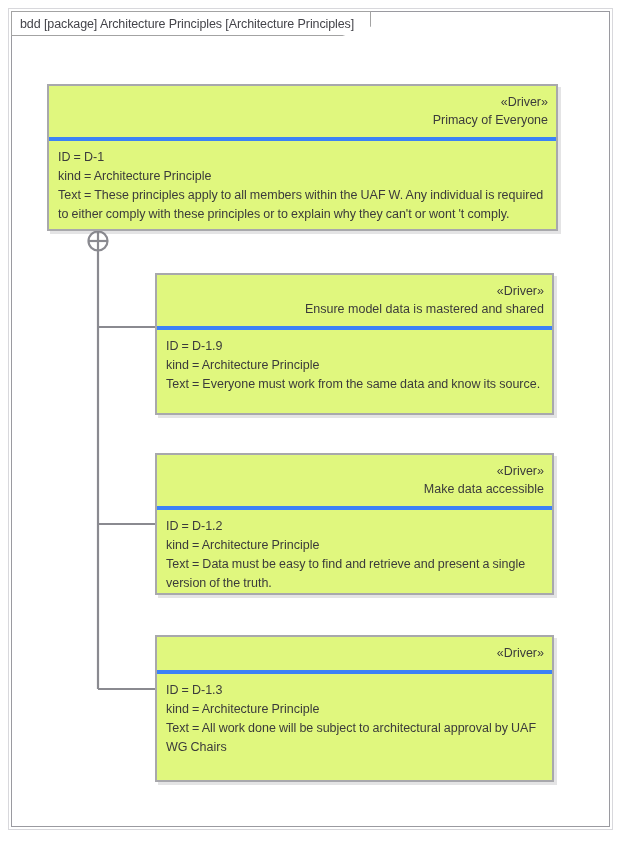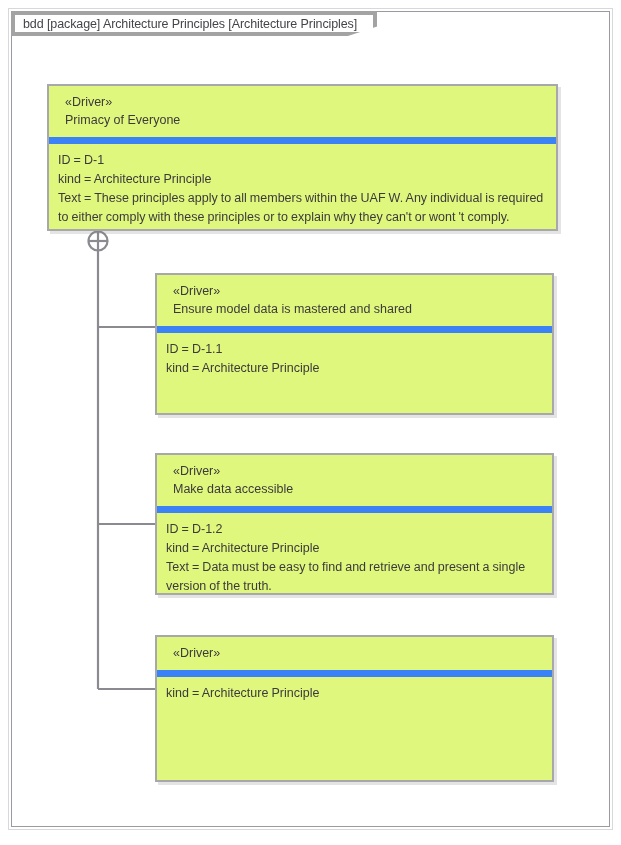--- a/index.html
+++ b/index.html
@@ -44,21 +44,21 @@
   
   .frame-tab {
     position: absolute;
     left: 11px;
     top: 11px;
     height: 25px;
     padding: 0 16px 0 8px;
     display: flex;
     align-items: center;
     background: #ffffff;
-    border: 4px solid #a3a3a3;
+    border: 1px solid #a3a3a3;
     box-sizing: border-box;
     -webkit-clip-path: polygon(0 0, 100% 0, 100% 62%, 92% 100%, 0 100%);
     clip-path: polygon(0 0, 100% 0, 100% 62%, 92% 100%, 0 100%);
   }
   .frame-tab-label {
     font-size: 12.5px;
     color: #44444a;
     white-space: nowrap;
     letter-spacing: -0.1px;
   }
@@ -66,22 +66,22 @@
   
   .block {
     position: absolute;
     box-sizing: border-box;
     background: #e0f77e;
     border: 2px solid #a8a8ac;
     box-shadow: 3px 3px 0 rgba(120,120,125,0.20);
   }
   .block-header {
     padding: 7px 8px 8px 16px;
-    text-align: left;
-    border-bottom: 7px solid #3b82f6;
+    text-align: right;
+    border-bottom: 4px solid #3b82f6;
     box-sizing: border-box;
   }
   .block-stereotype,
   .block-name {
     font-size: 12.5px;
     color: #3b3b3b;
     line-height: 1.45;
     white-space: nowrap;
   }
   .block-body {
@@ -155,39 +155,42 @@
       <div class="prop">Text = These principles apply to all members within the UAF W. Any individual is required to either comply with these principles or to explain why they can't or wont 't comply.</div>
     </div>
   </div>
 
   <div class="block" id="block-d11">
     <div class="block-header">
       <div class="block-stereotype">«Driver»</div>
       <div class="block-name">Ensure model data is mastered and shared</div>
     </div>
     <div class="block-body">
-      <div class="prop">ID = D-1.1</div>
+      <div class="prop">ID = D-1.9</div>
       <div class="prop">kind = Architecture Principle</div>
+      <div class="prop">Text = Everyone must work from the same data and know its source.</div>
     </div>
   </div>
 
   <div class="block" id="block-d12">
     <div class="block-header">
       <div class="block-stereotype">«Driver»</div>
       <div class="block-name">Make data accessible</div>
     </div>
     <div class="block-body">
       <div class="prop">ID = D-1.2</div>
       <div class="prop">kind = Architecture Principle</div>
       <div class="prop">Text = Data must be easy to find and retrieve and present  a single version of the truth.</div>
     </div>
   </div>
 
   <div class="block" id="block-d13">
     <div class="block-header">
       <div class="block-stereotype">«Driver»</div>
     </div>
     <div class="block-body">
+      <div class="prop">ID = D-1.3</div>
       <div class="prop">kind = Architecture Principle</div>
+      <div class="prop">Text = All work done will be subject to architectural approval by UAF WG Chairs</div>
     </div>
   </div>
 
 </div>
 
 </body></html>

